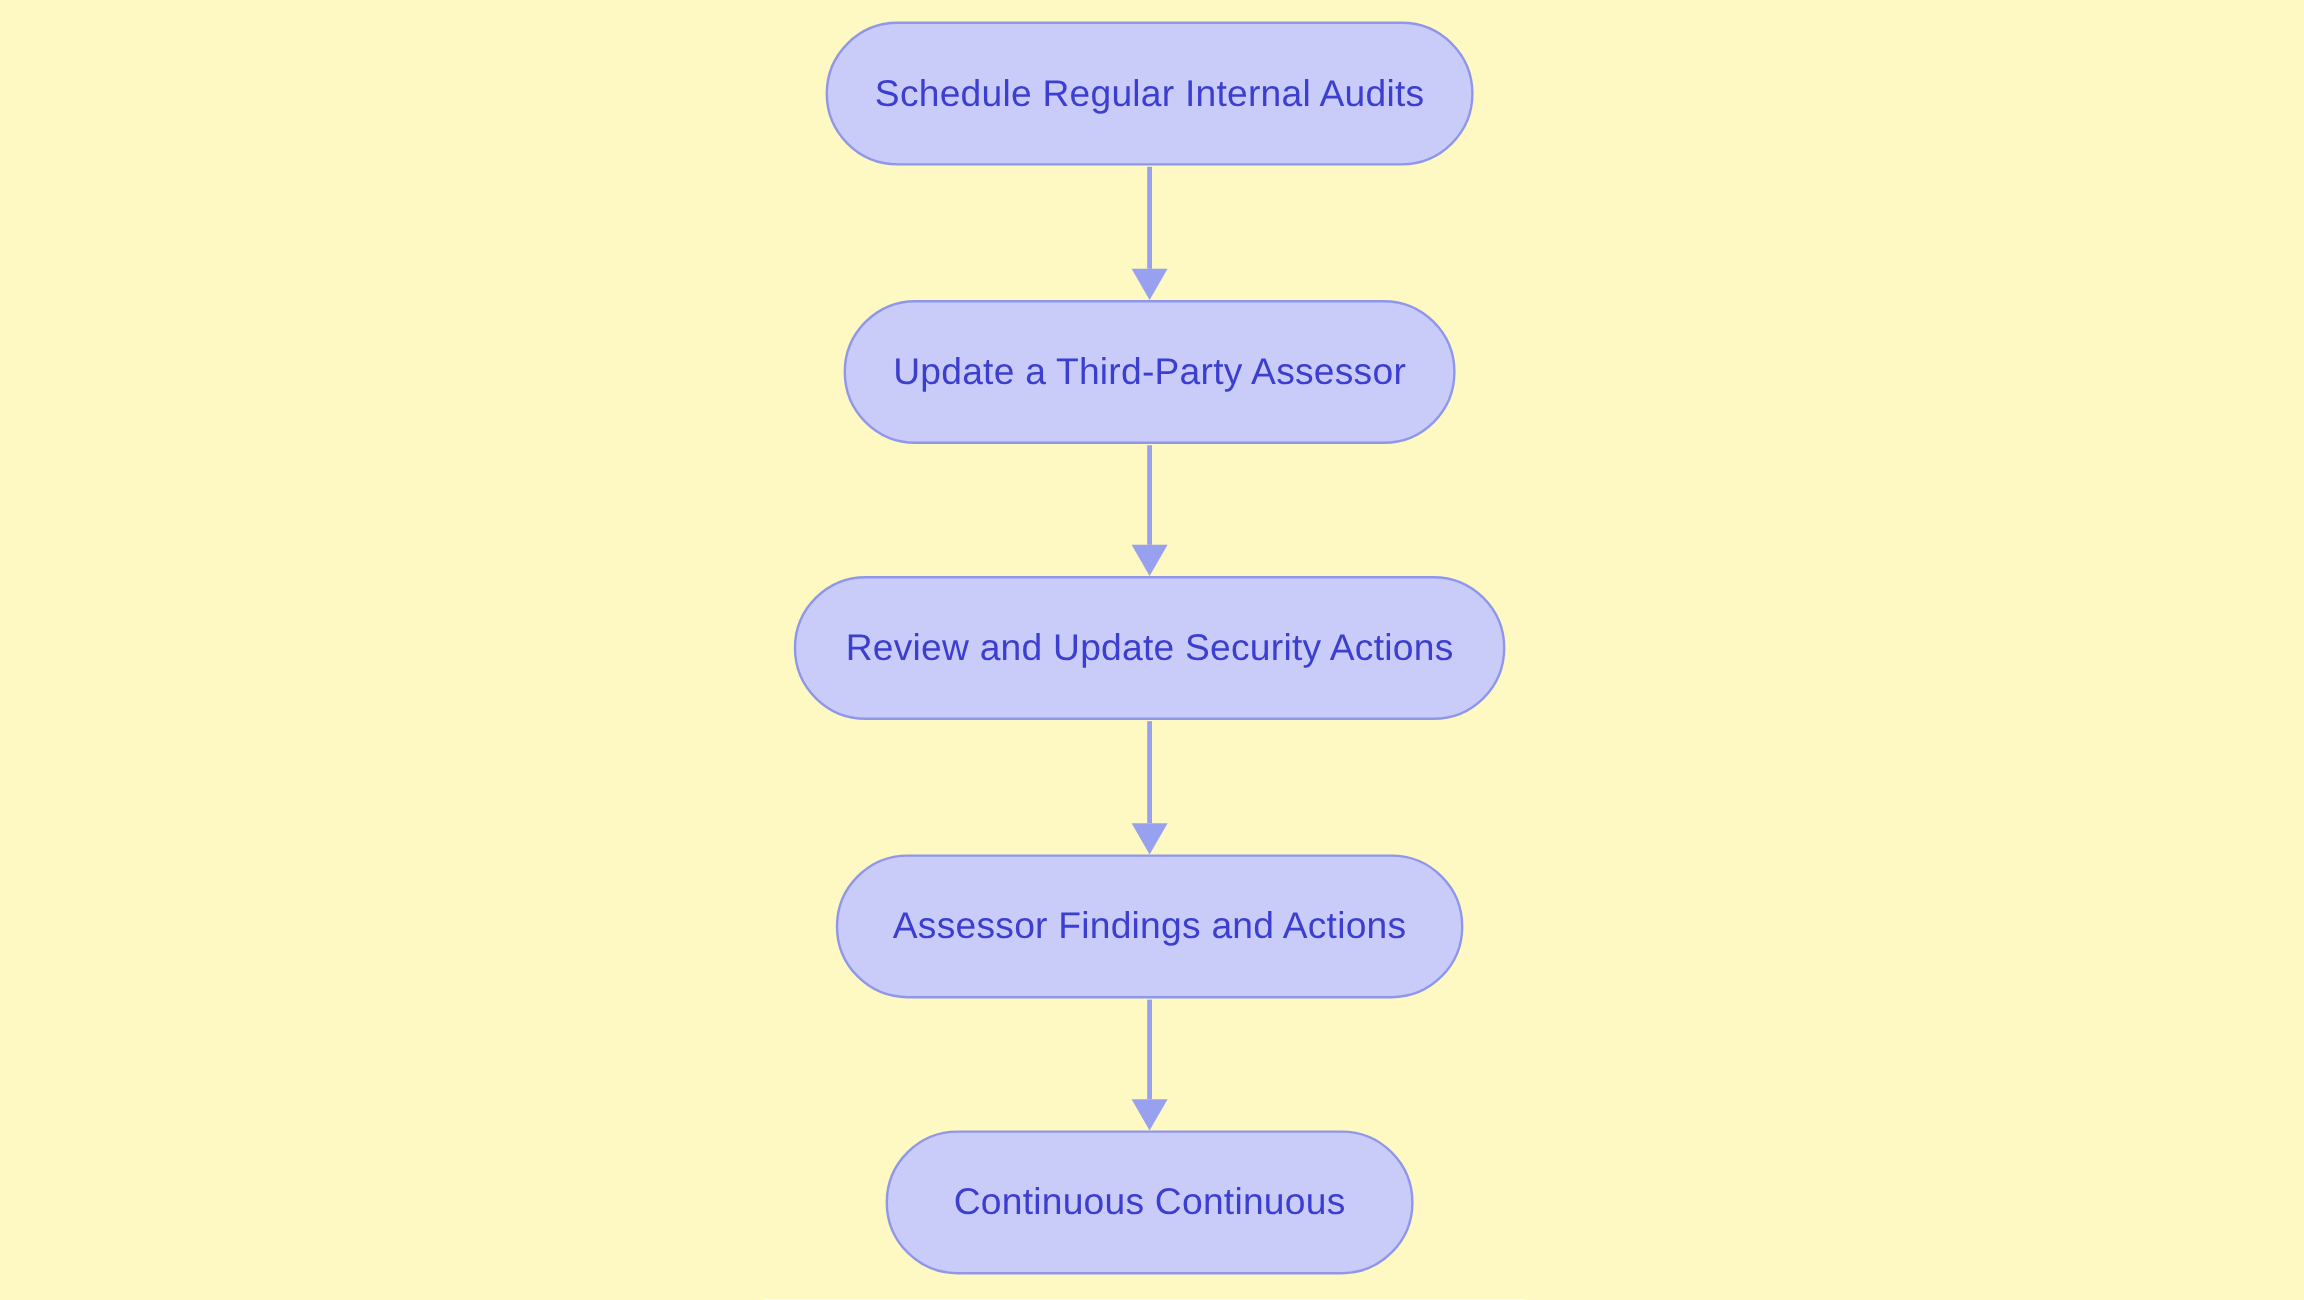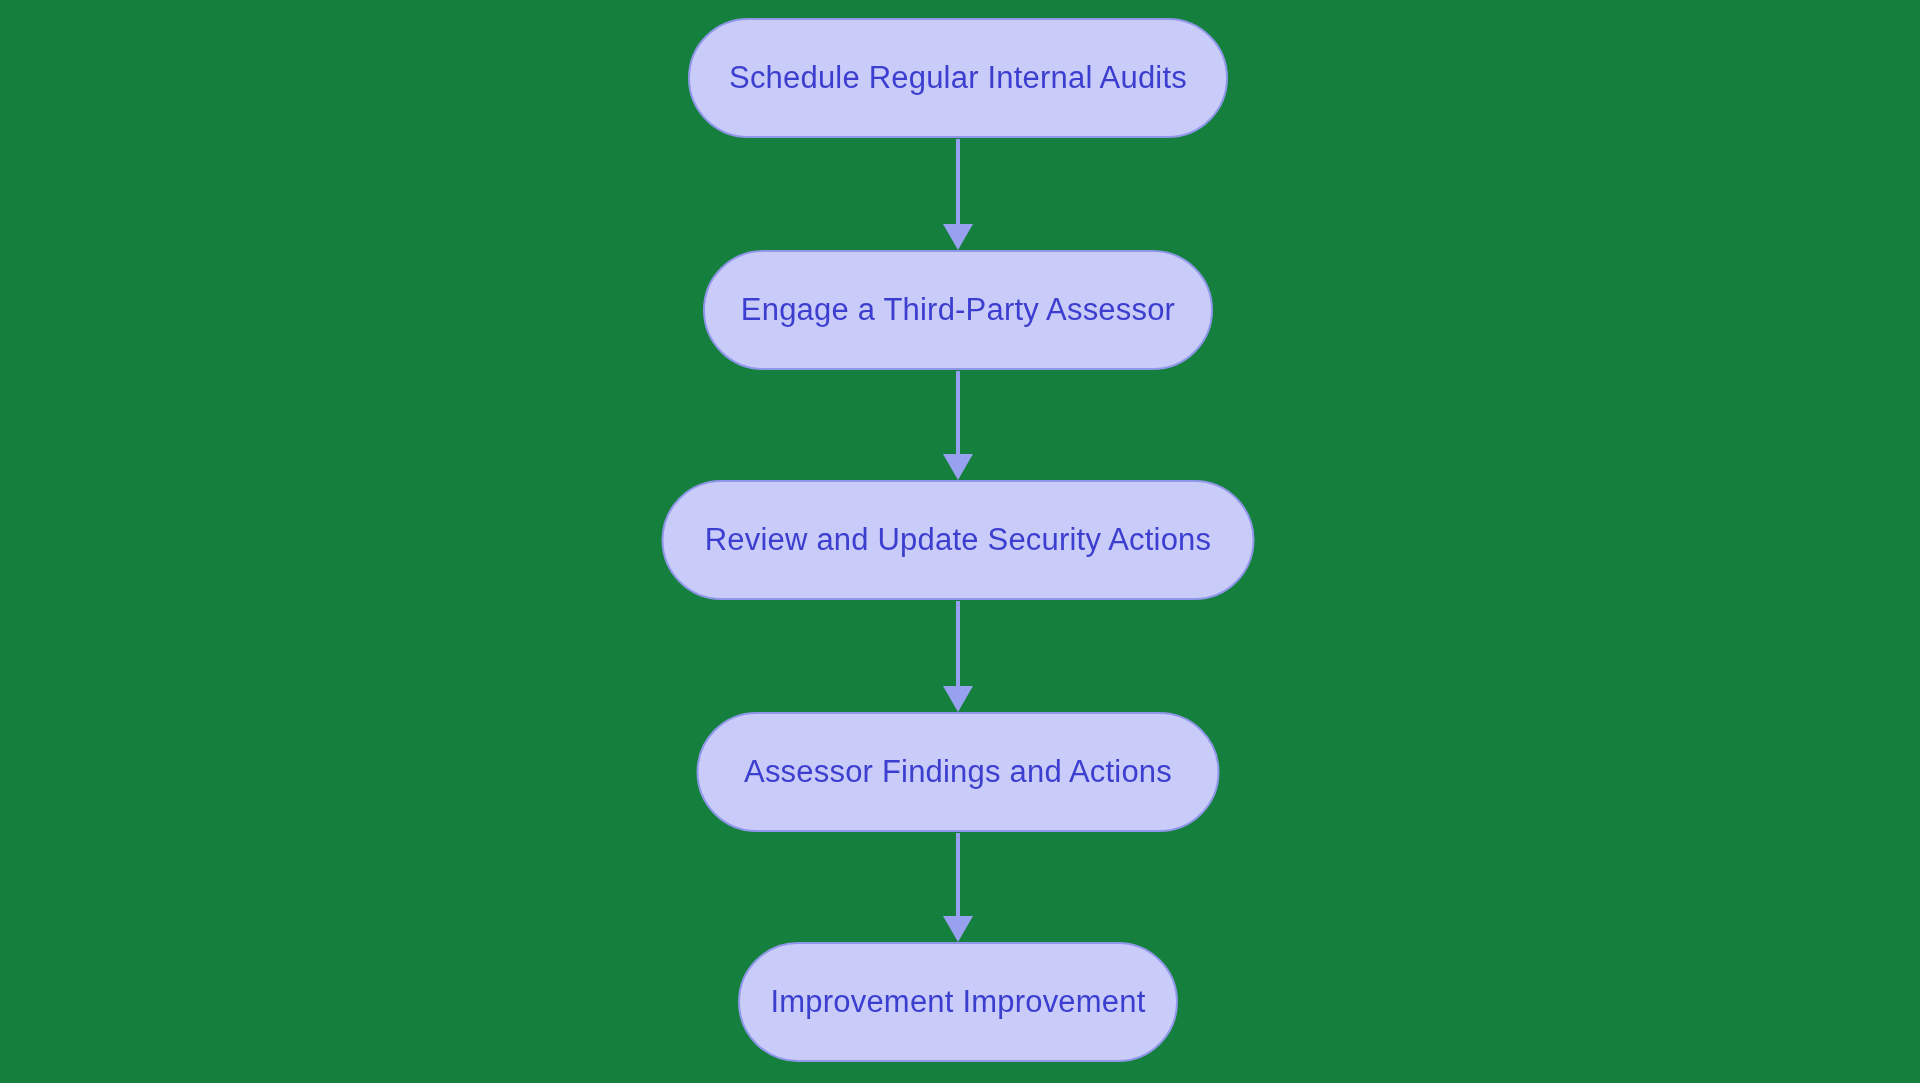--- a/index.html
+++ b/index.html
@@ -4,21 +4,21 @@
 <style>
   html, body {
     margin: 0;
     padding: 0;
     background: #ffffff;
   }
   .canvas {
     position: relative;
     width: 1920px;
     height: 1083px;
-    background: #15803d;
+    background: #fef9c3;
     overflow: hidden;
     font-family: "Liberation Sans", "DejaVu Sans", sans-serif;
   }
   .node {
     position: absolute;
     left: 958px;
     transform: translateX(-50%);
     height: 120px;
     box-sizing: border-box;
     border-radius: 60px;
@@ -72,37 +72,37 @@
 <div class="canvas">
 
   <div class="node n1">
     <span>Schedule Regular Internal Audits</span>
   </div>
 
   <div class="edge-line e1-line"></div>
   <div class="edge-head e1-head"></div>
 
   <div class="node n2">
-    <span>Engage a Third-Party Assessor</span>
+    <span>Update a Third-Party Assessor</span>
   </div>
 
   <div class="edge-line e2-line"></div>
   <div class="edge-head e2-head"></div>
 
   <div class="node n3">
     <span>Review and Update Security Actions</span>
   </div>
 
   <div class="edge-line e3-line"></div>
   <div class="edge-head e3-head"></div>
 
   <div class="node n4">
     <span>Assessor Findings and Actions</span>
   </div>
 
   <div class="edge-line e4-line"></div>
   <div class="edge-head e4-head"></div>
 
   <div class="node n5">
-    <span>Improvement Improvement</span>
+    <span>Continuous Continuous</span>
   </div>
 
 </div>
 
 </body></html>

